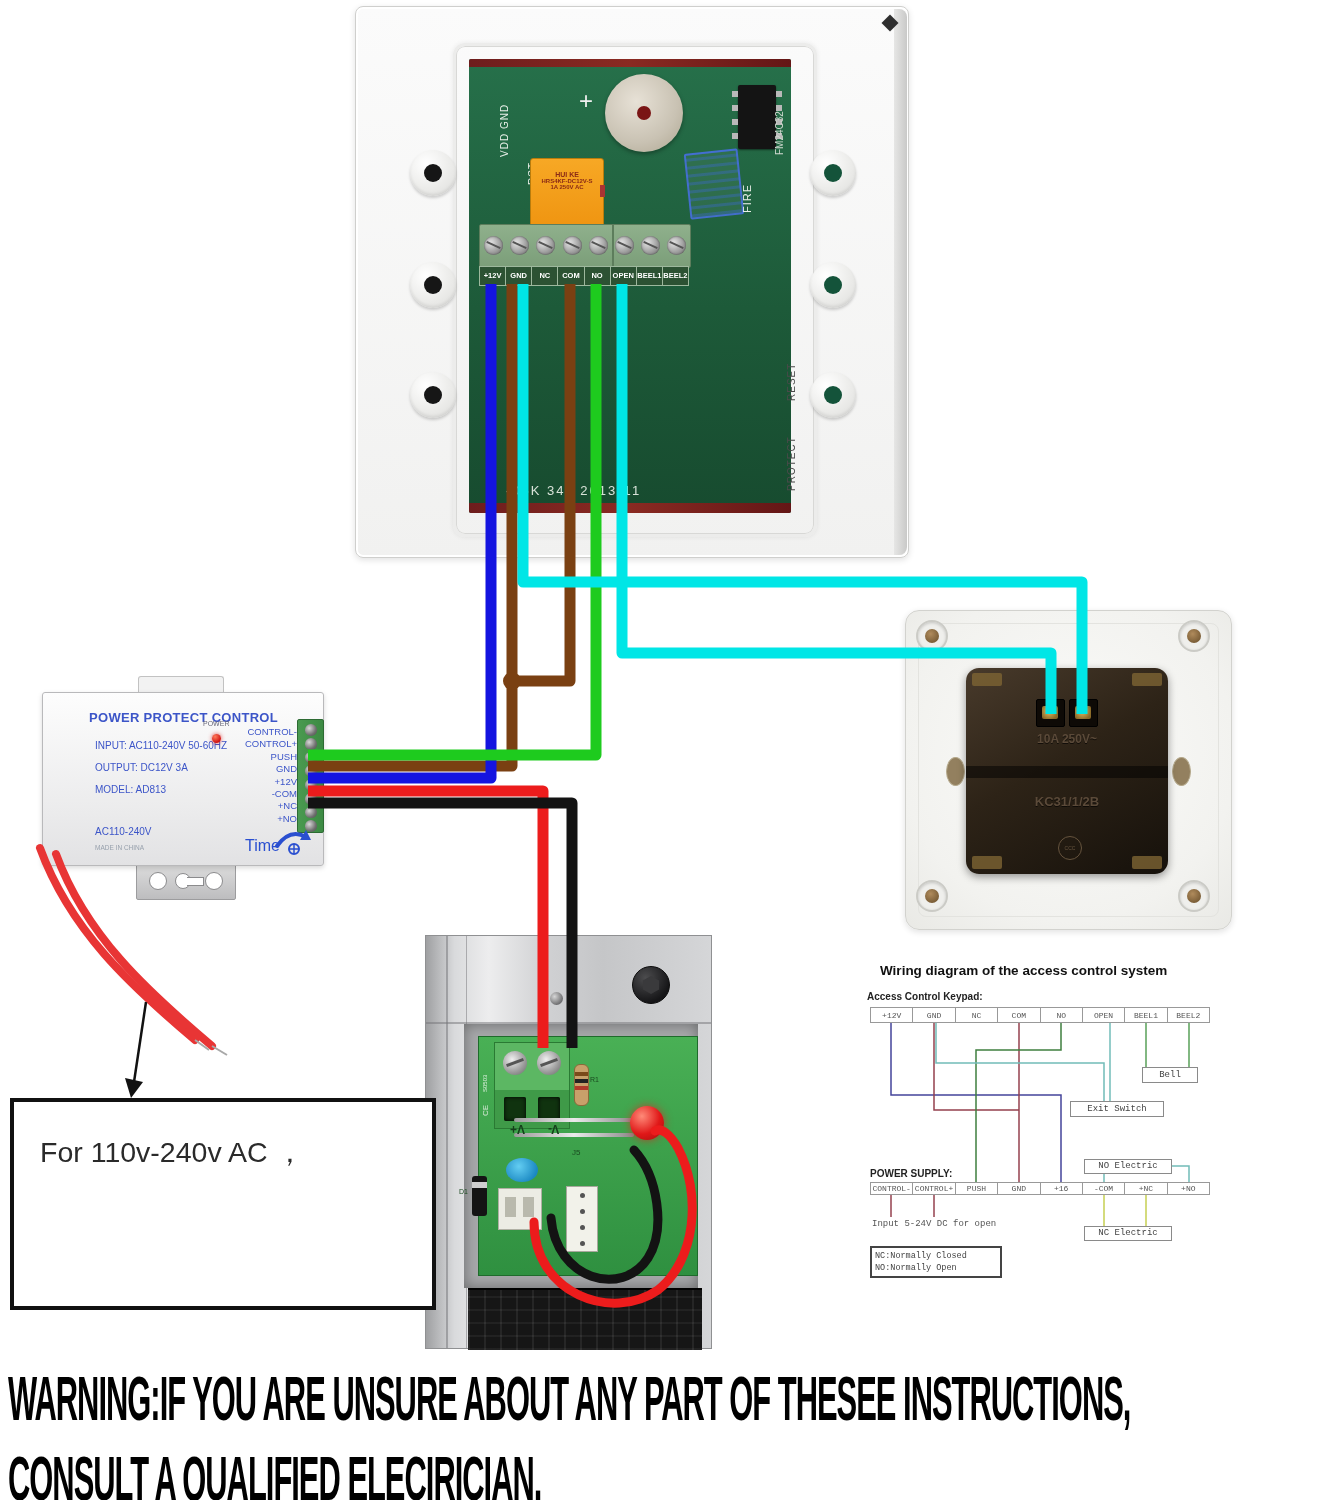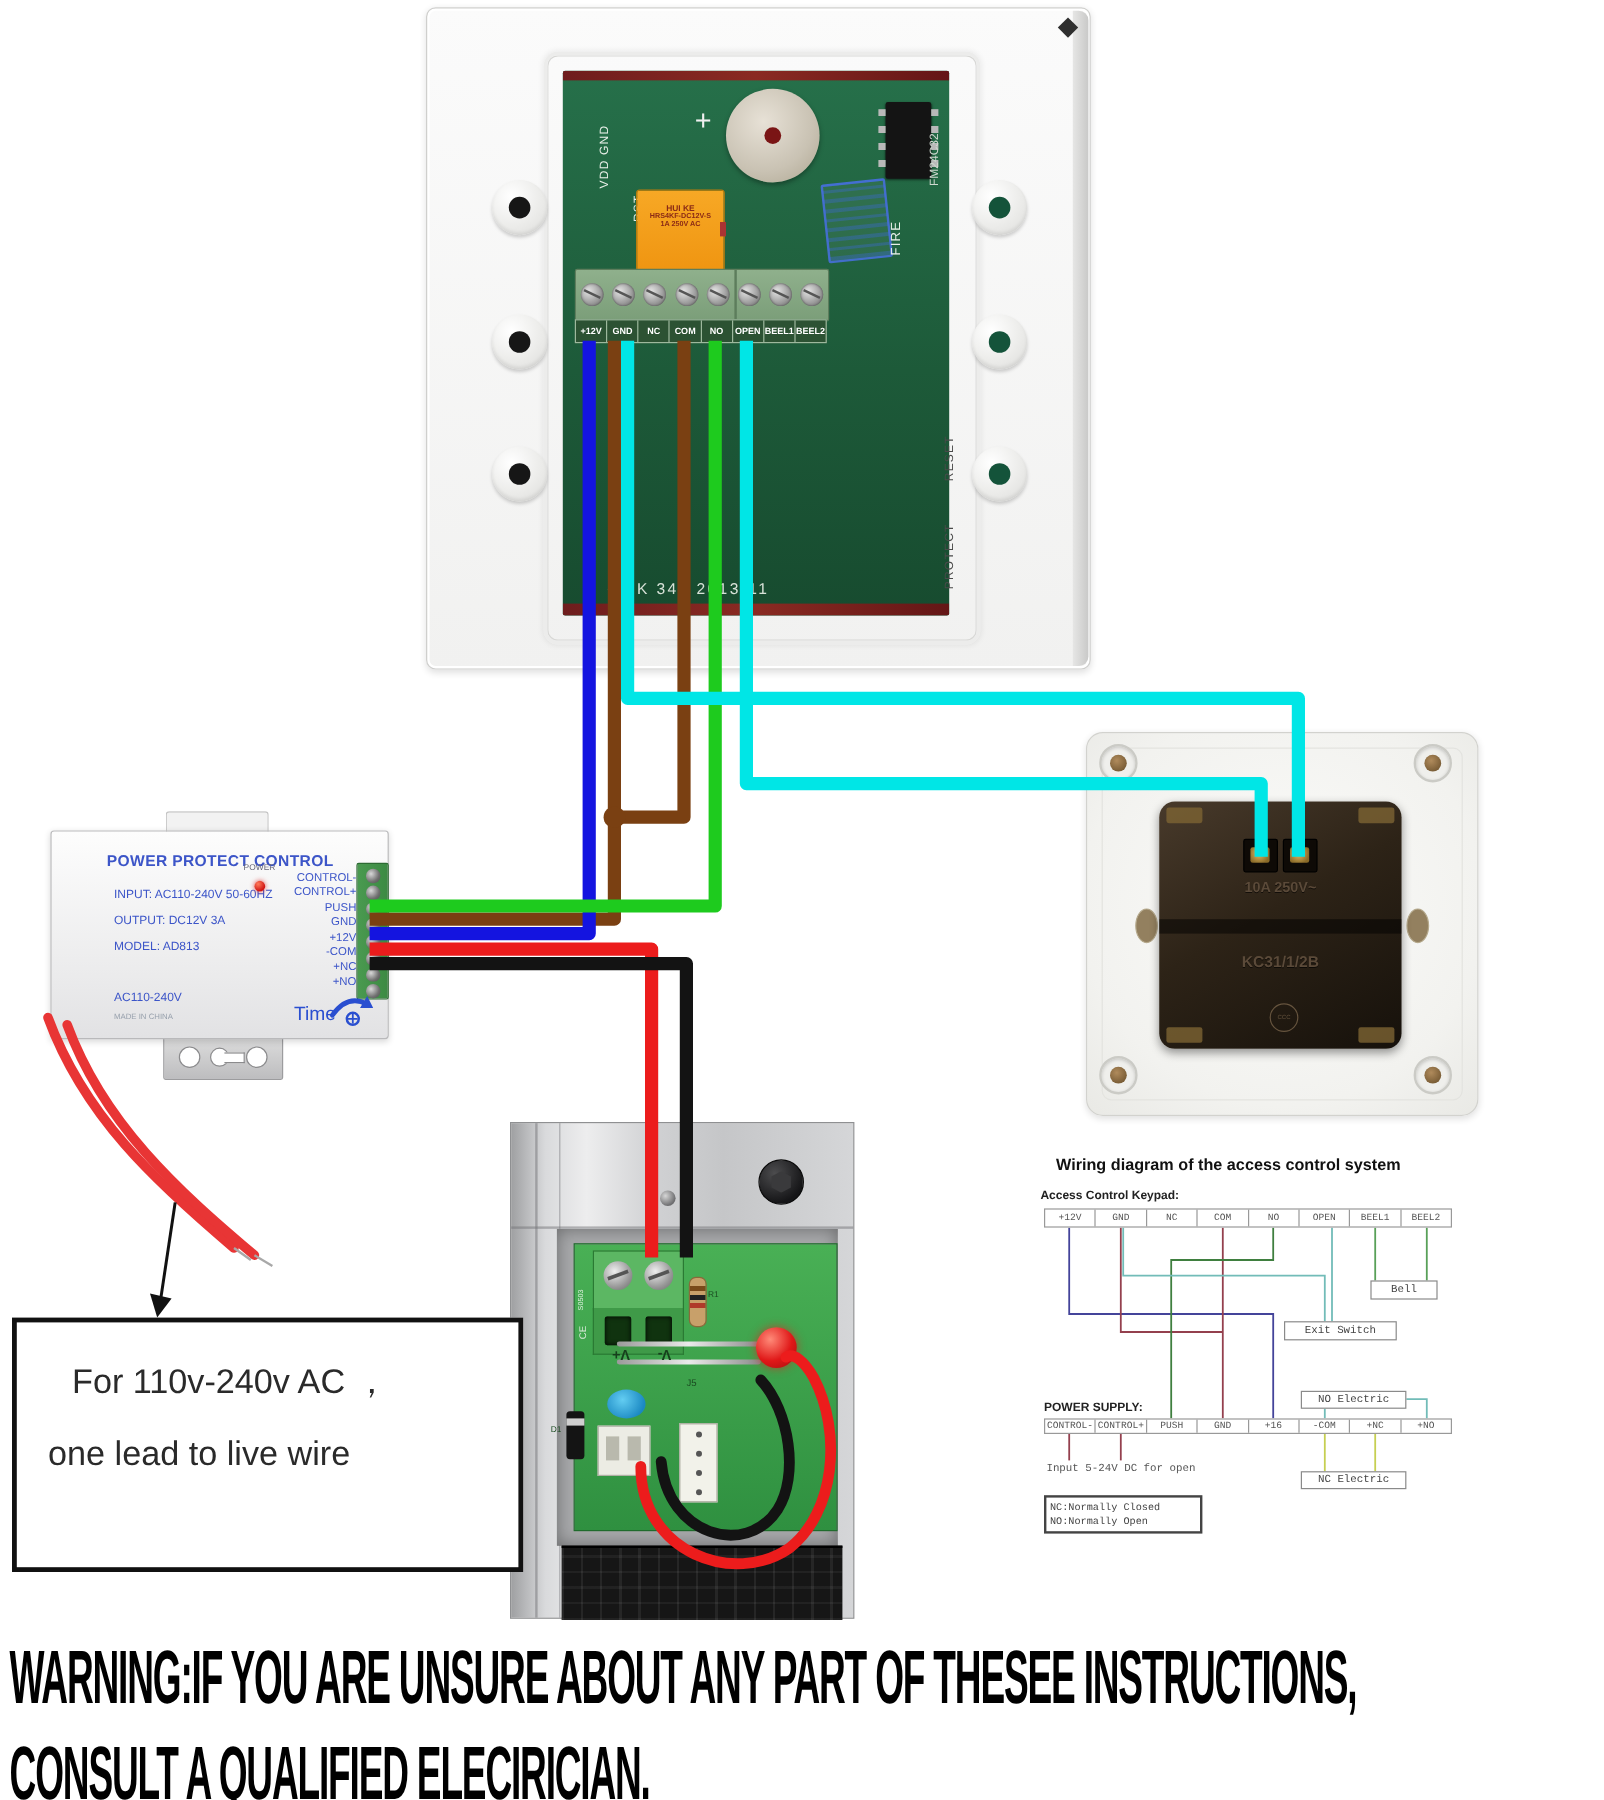--- a/index.html
+++ b/index.html
@@ -419,20 +419,19 @@
 
     <div class="abs" style="left:7px;top:257px;font-size:9px;">Input 5-24V DC for open</div>
 
     <div class="abs legend" style="left:5px;top:284px;width:122px;">
       <div>NC:Normally Closed</div>
       <div>NO:Normally Open</div>
     </div>
   </div>
 
   <div class="abs infobox" style="left:10px;top:1098px;width:392px;height:184px;padding-left:26px;padding-top:20px;box-sizing:content-box;">
-    <div style="line-height:60px;margin-left:20px;">For 110v-240v AC ，</div>
-    <div style="line-height:60px;">one lead to live wire</div>
+    <div style="line-height:60px;">For 110v-240v AC ，</div>
   </div>
 
   <div class="abs warn" style="left:8px;top:1362px;">WARNING:IF YOU ARE UNSURE ABOUT ANY PART OF THESEE INSTRUCTIONS,</div>
   <div class="abs warn" style="left:8px;top:1442px;">CONSULT A QUALIFIED ELECIRICIAN.</div>
 
 </div>
 
 </body></html>

